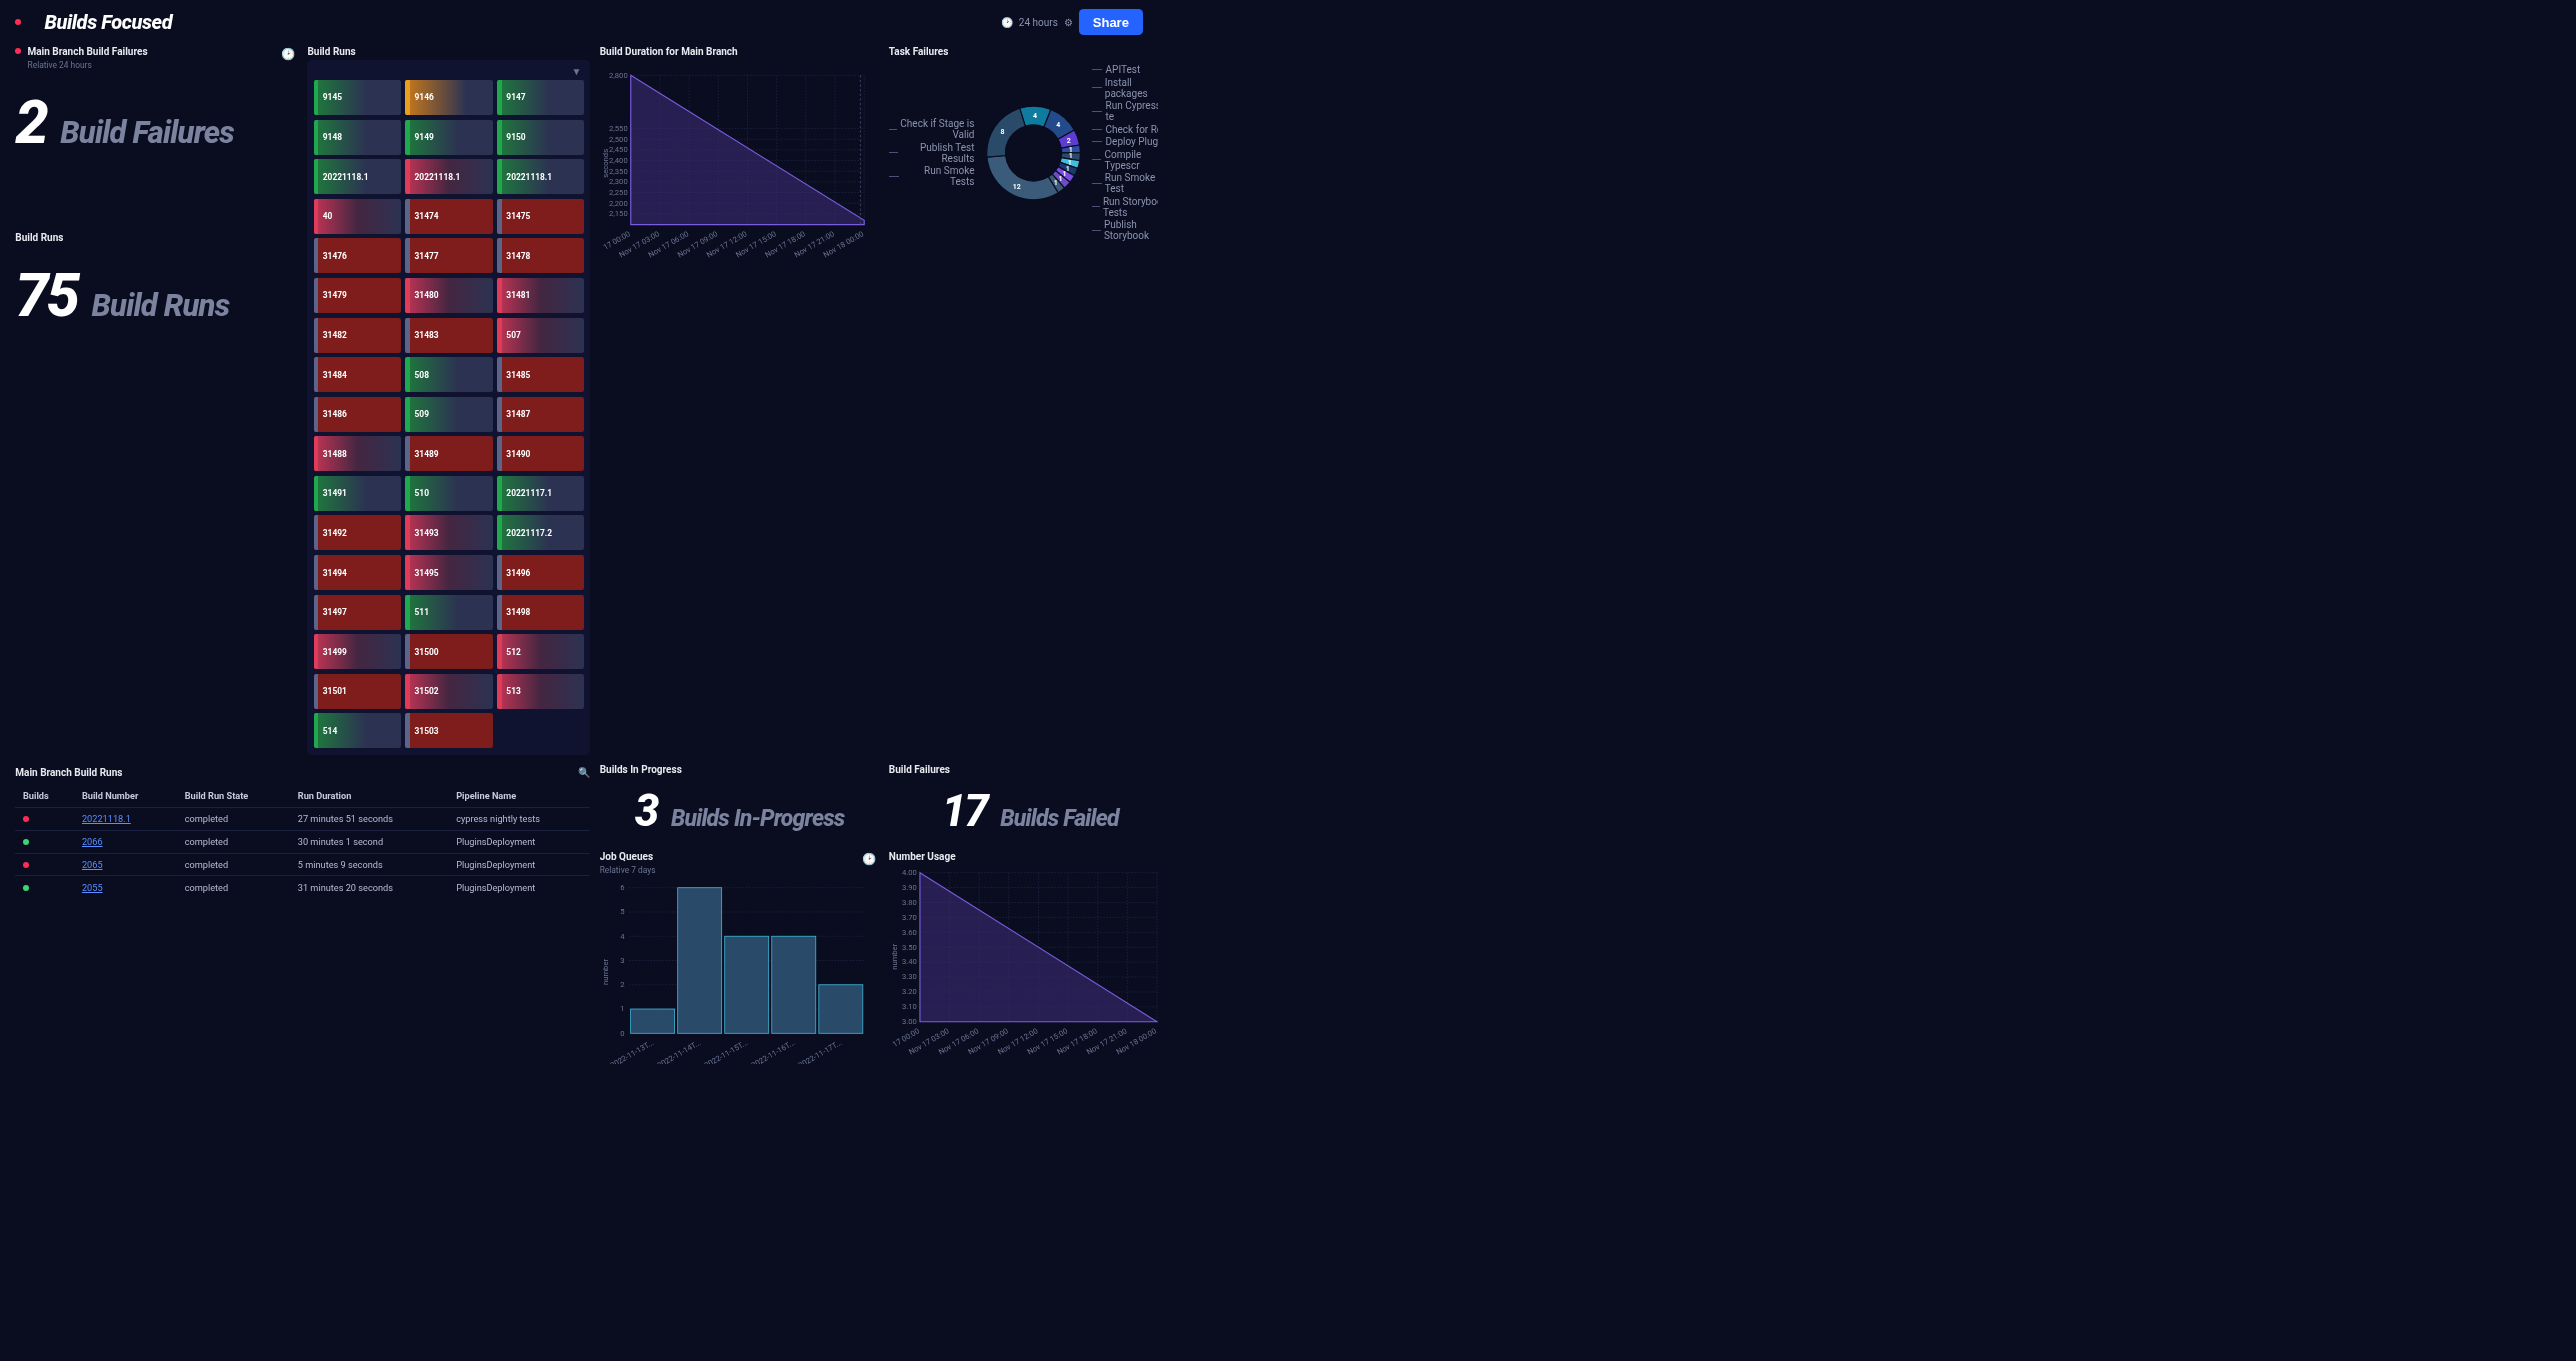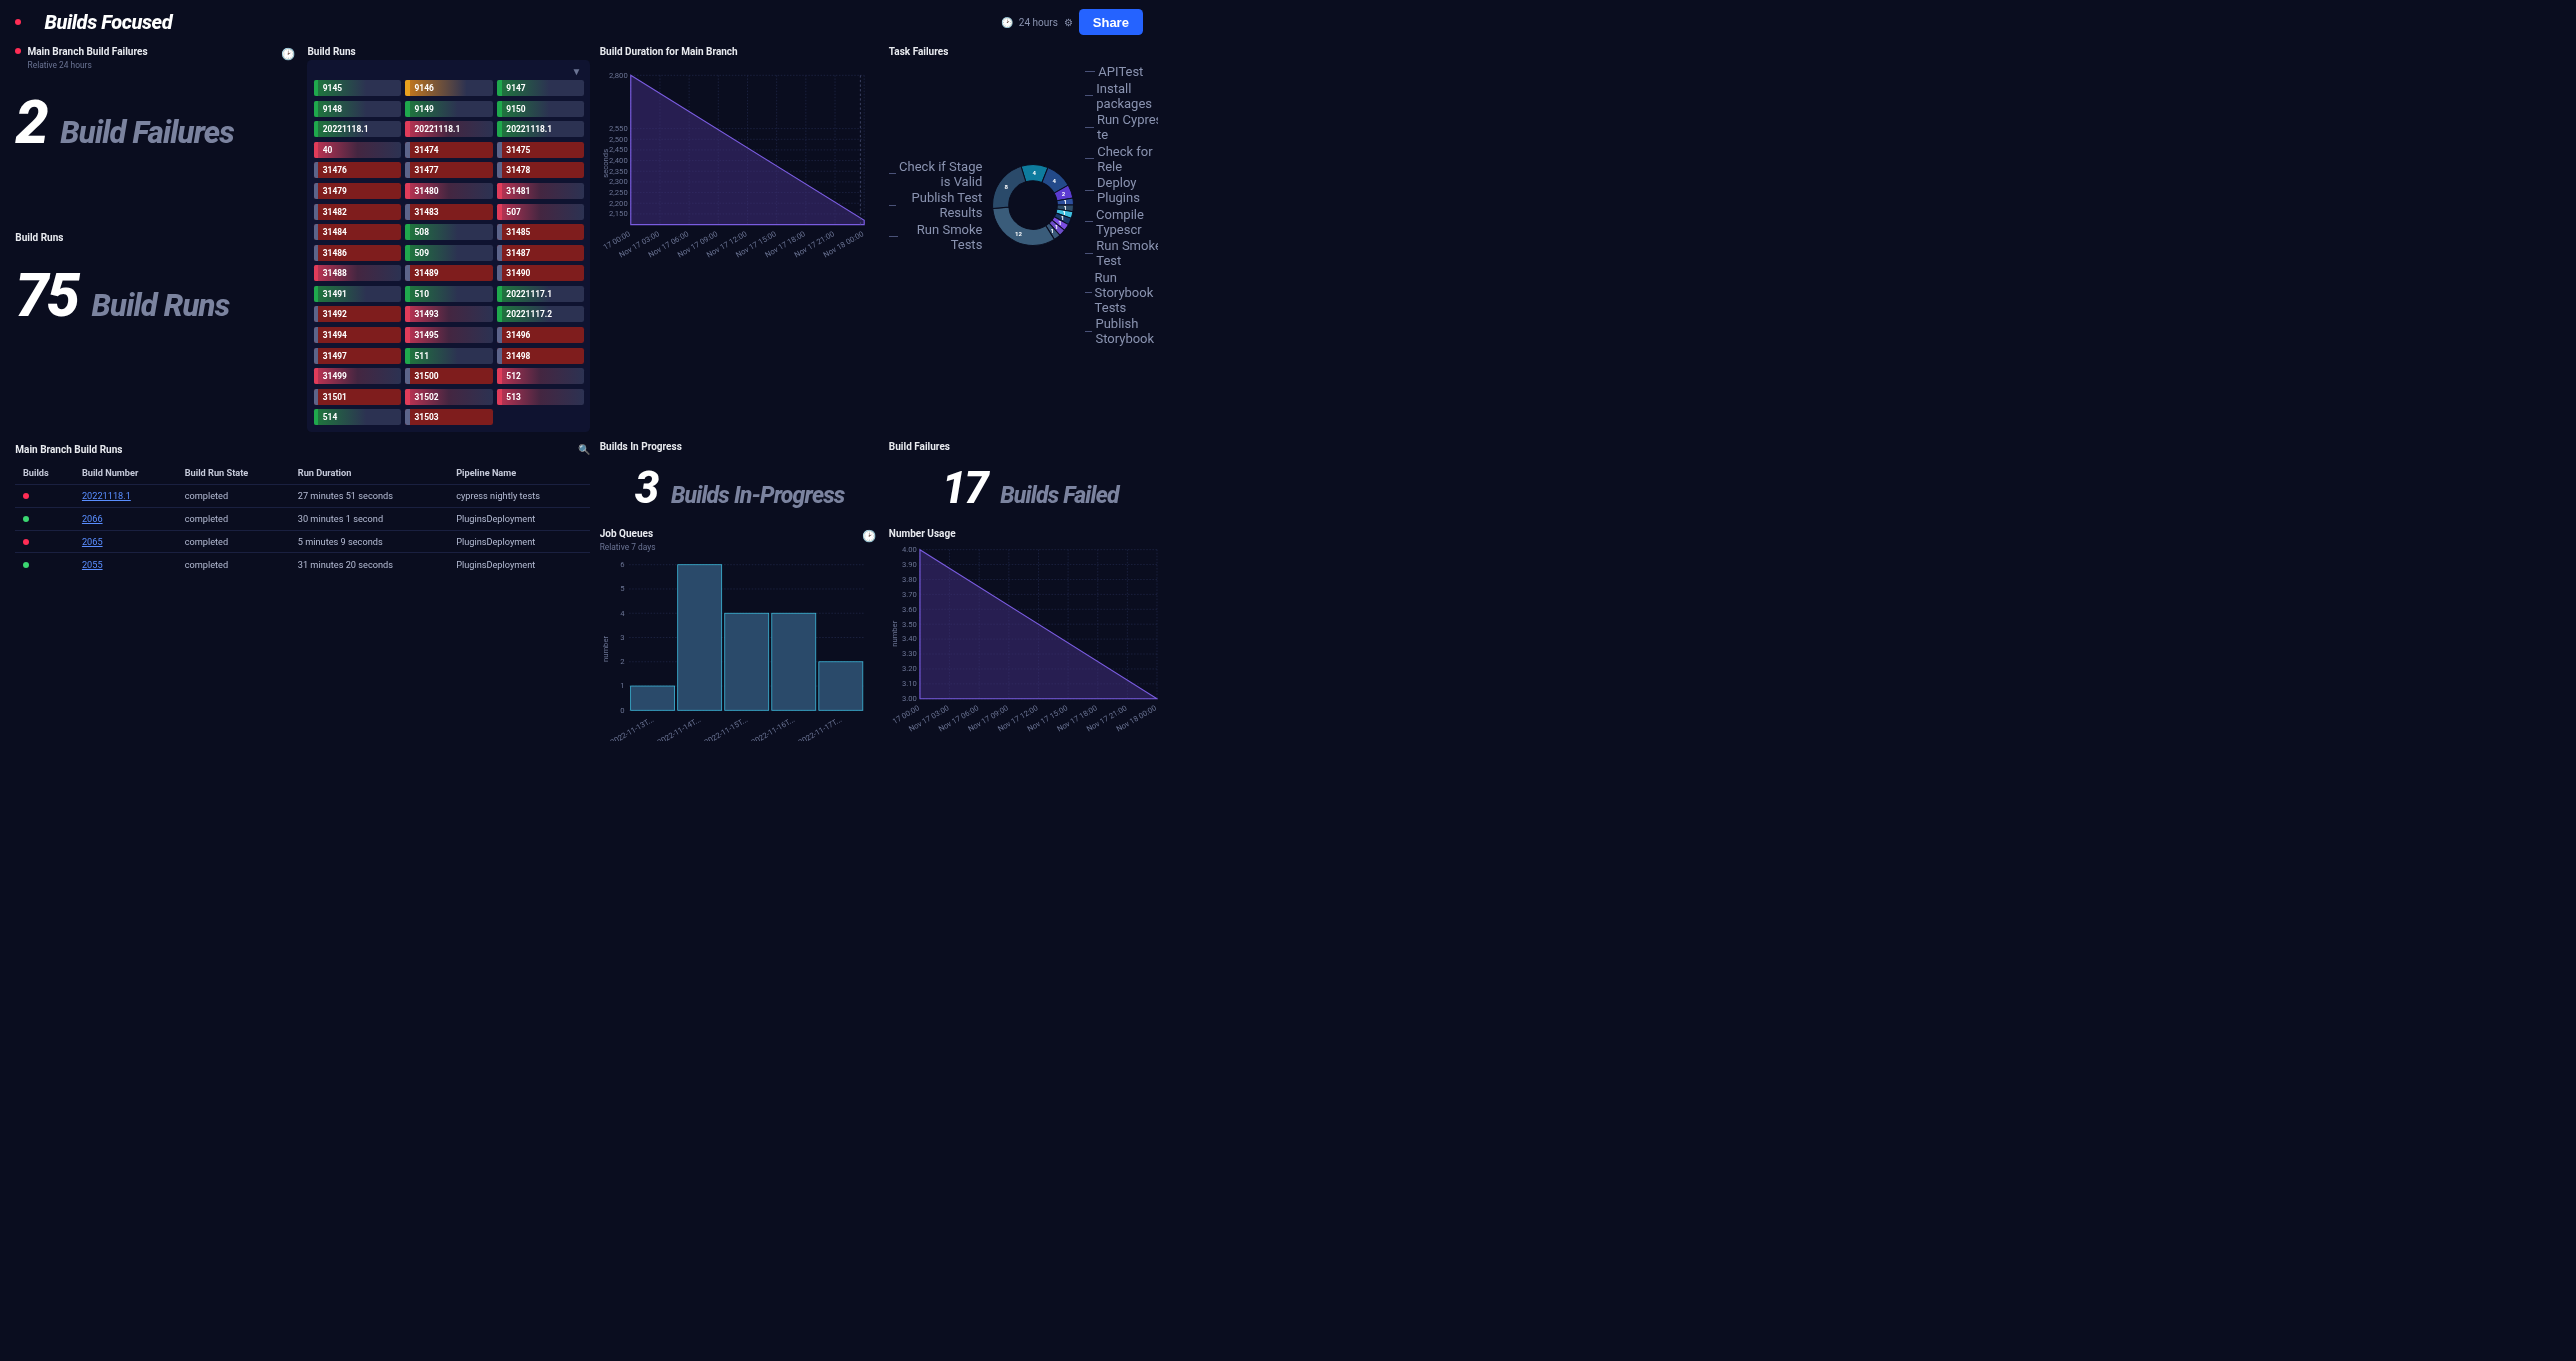--- a/index.html
+++ b/index.html
@@ -44,41 +44,41 @@
 .bignum .num { color: #fff; font-size: 60px; line-height: 1; letter-spacing: -2.3px; }
 .bignum .lbl { color: #7b839f; font-size: 31px; letter-spacing: -0.8px; }
 .bignum.sm .num { font-size: 44px; }
 .bignum.sm .lbl { font-size: 23px; }
 
 
 .runs-outer { background: #0f1330; border-radius: 4.6px; padding: 6.1px; }
 .filter-row { display: flex; justify-content: flex-end; padding: 0 3.1px 3.1px; color: #6b7494; }
 .run-cols { display: grid; grid-template-columns: 1fr 1fr 1fr; gap: 4.6px; }
 .pill {
-  border-radius: 2.3px; height: 16px; display: flex; align-items: center;
+  border-radius: 2.3px; height: 35px; display: flex; align-items: center;
   font-size: 8.4px; color: #fff; font-weight: 700; overflow: hidden;
 }
 .pill-bar { width: 4.6px; height: 100%; flex-shrink: 0; }
 .pill-txt { padding-left: 4.6px; }
 .bar-green { background: #1fa84d; }
 .bar-red { background: #e03c5a; }
 .bar-orange { background: #e8a11f; }
 .bar-gray { background: #5c648a; }
 .bg-dark { background: #7f1d1d; }
 .bg-greenfade { background: linear-gradient(90deg, #1e7a3c 0%, #2c3252 60%); }
 .bg-redfade { background: linear-gradient(90deg, #c13454 0%, #442641 50%, #2c3252 100%); }
 .bg-orangefade { background: linear-gradient(90deg, #c97a1b 0%, #2c3252 70%); }
 
 
 svg { display: block; }
 .axis-text { fill: #6b7494; font-size: 10px; }
 
 
 .donut-wrap { display: flex; align-items: center; justify-content: center; gap: 3.1px; }
-.donut-legend { font-size: 13px; color: #8a93b0; }
+.donut-legend { font-size: 10px; color: #8a93b0; }
 .donut-legend div { margin: 1.5px 0; display: flex; align-items: center; gap: 3.1px; }
 .lg-line { width: 10.7px; height: 0.8px; background: #4a5278; display: inline-block; }
 
 
 .tbl { width: 100%; border-collapse: collapse; font-size: 9.2px; }
 .tbl th { text-align: left; color: #c5c9d9; font-weight: 700; padding: 6.1px 7.7px; font-size: 9.2px; }
 .tbl td { padding: 5.4px 7.7px; color: #b5bcd4; border-top: 0.8px solid #1a2040; }
 .tbl a { color: #5a8eff; text-decoration: underline; }
 
 .col-span-2 { grid-column: span 2; }

